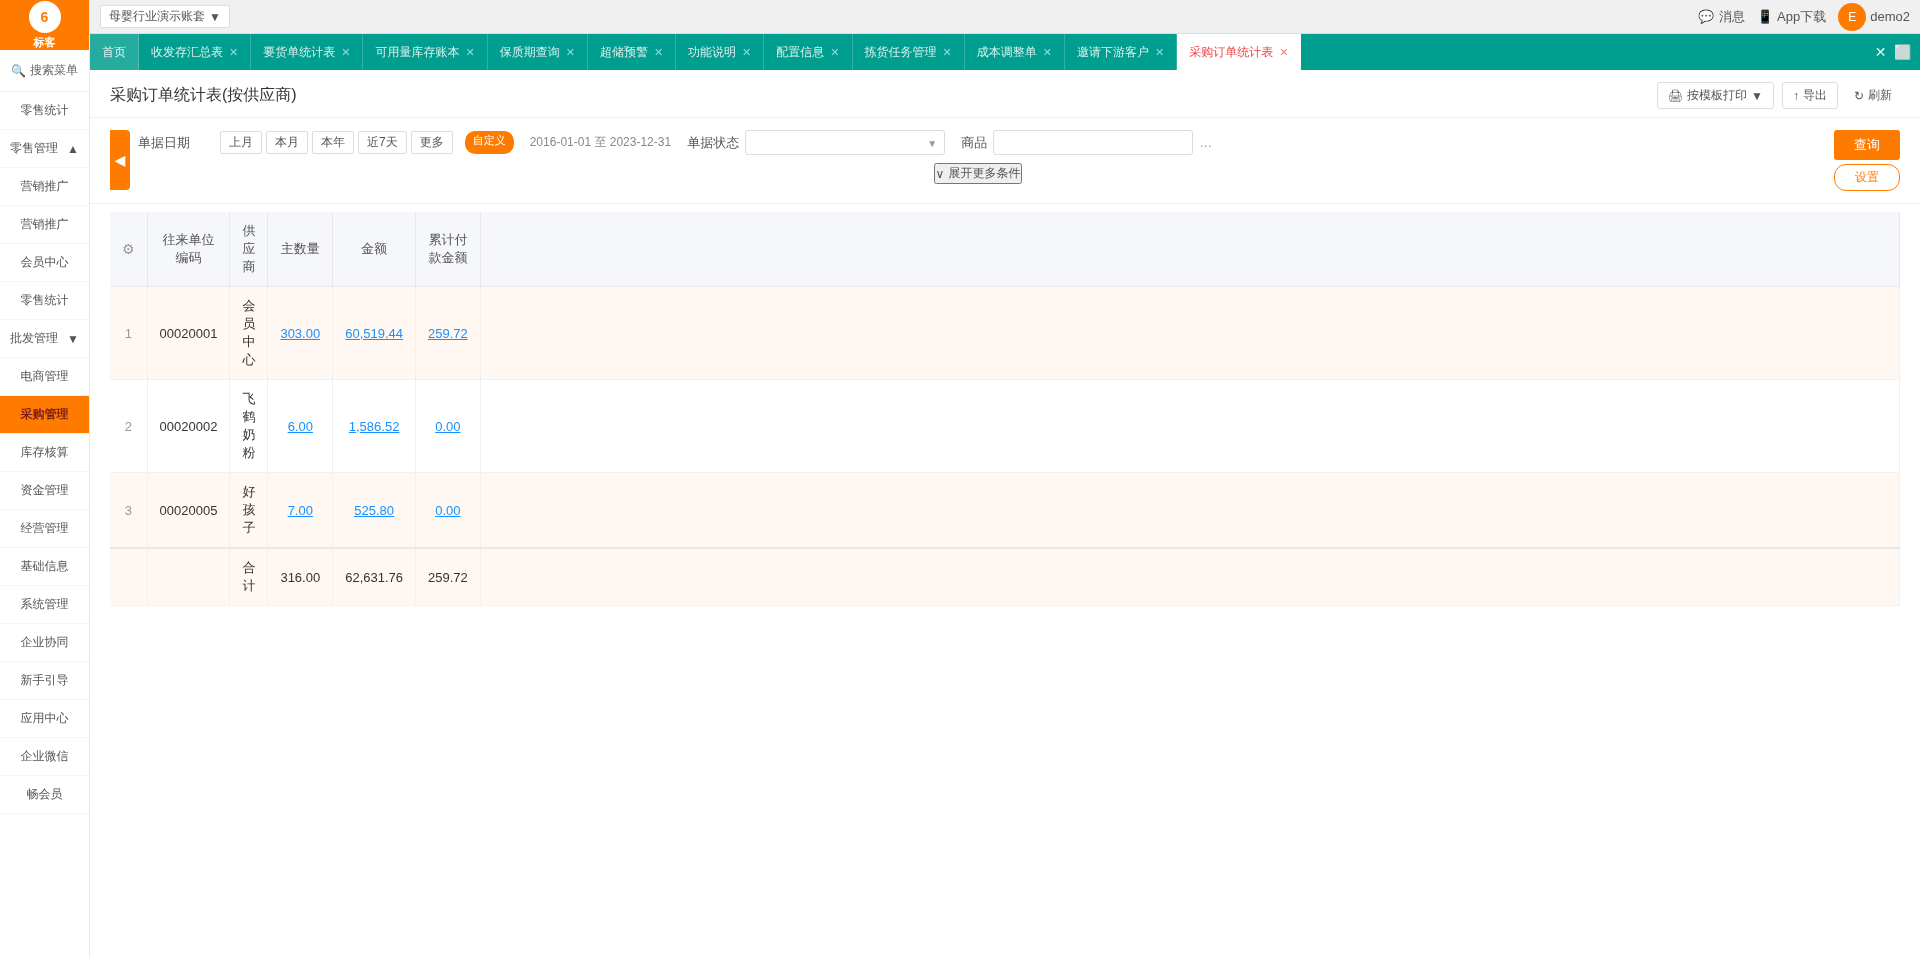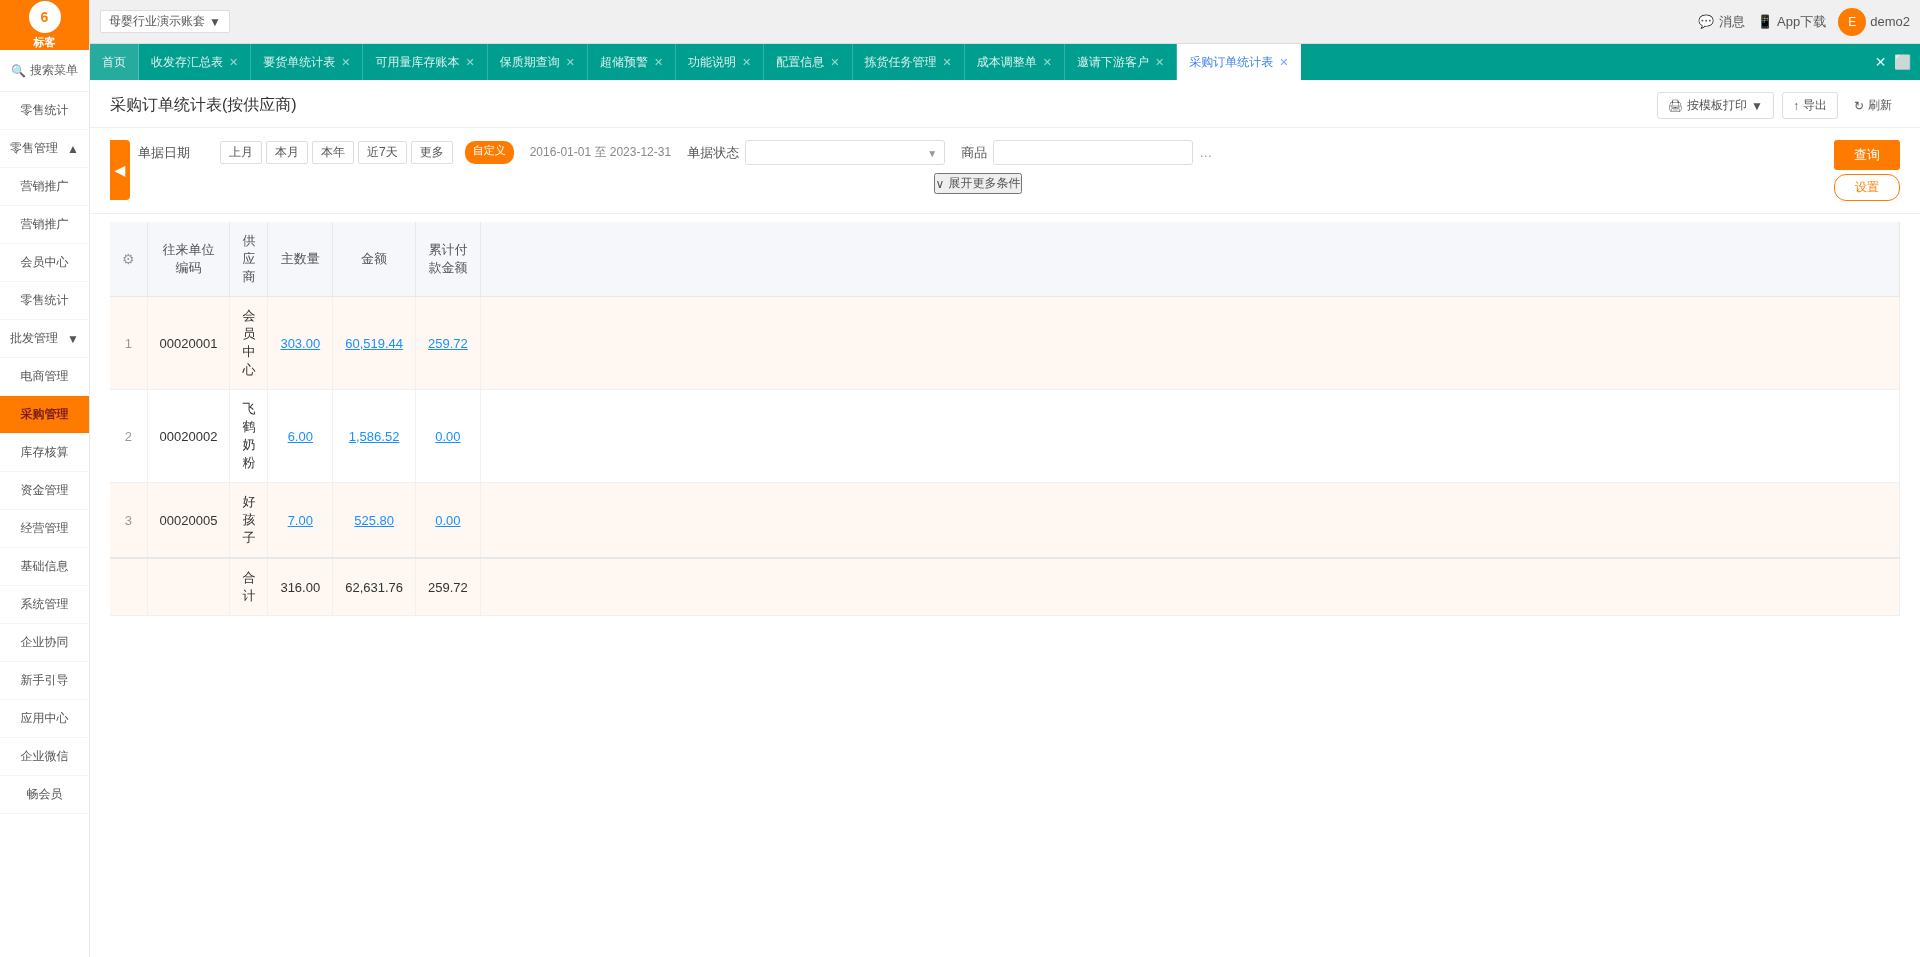--- a/index.html
+++ b/index.html
@@ -14,27 +14,27 @@
     .sidebar-search-btn { width: 100%; background: none; border: none; color: #666; font-size: 12px; cursor: pointer; padding: 4px; display: flex; align-items: center; justify-content: center; gap: 4px; }
     .sidebar-nav-item { padding: 10px 6px; text-align: center; color: #555; font-size: 12px; cursor: pointer; border-bottom: 1px solid #f5f5f5; display: flex; align-items: center; justify-content: center; gap: 2px; }
     .sidebar-nav-item.active { background: #ff7b00; color: #7f1d1d; font-weight: bold; }
     .sidebar-nav-item.has-arrow { justify-content: space-between; padding: 10px 10px; }
     .sidebar-section { flex: 1; overflow-y: auto; }
 
     
     .main { flex: 1; display: flex; flex-direction: column; overflow: hidden; }
 
     
-    .top-nav { height: 44px; background: #f0f0f0; display: flex; align-items: center; padding: 0 10px; gap: 4px; border-bottom: 1px solid #ddd; }
+    .top-nav { height: 34px; background: #f0f0f0; display: flex; align-items: center; padding: 0 10px; gap: 4px; border-bottom: 1px solid #ddd; }
     .workspace-selector { display: flex; align-items: center; gap: 4px; font-size: 12px; color: #555; cursor: pointer; padding: 2px 8px; background: #fff; border: 1px solid #ddd; border-radius: 2px; }
 
     
     .tab-bar { height: 36px; background: #009e8e; display: flex; align-items: stretch; overflow: hidden; }
     .tab-item { display: flex; align-items: center; padding: 0 12px; color: rgba(255,255,255,0.85); font-size: 12px; cursor: pointer; white-space: nowrap; border-right: 1px solid rgba(255,255,255,0.2); gap: 4px; }
-    .tab-item.active { background: #fff; color: #3b82f6; font-weight: 500; }
+    .tab-item.active { background: #fff; color: #ef4444; font-weight: 500; }
     .tab-item.home { background: rgba(255,255,255,0.15); }
     .tab-close { font-size: 11px; opacity: 0.7; margin-left: 2px; }
     .tab-bar-right { margin-left: auto; display: flex; align-items: center; padding: 0 8px; gap: 8px; }
     .tab-bar-btn { color: rgba(255,255,255,0.9); cursor: pointer; font-size: 14px; }
     .header-action { display: flex; align-items: center; gap: 4px; font-size: 13px; color: #555; cursor: pointer; }
     .avatar { width: 28px; height: 28px; border-radius: 50%; background: #ff7b00; display: flex; align-items: center; justify-content: center; color: #fff; font-size: 12px; }
 
     
     .page-content { flex: 1; background: #f5f7fa; overflow: auto; padding: 0; }
     .page-inner { background: #fff; margin: 0; min-height: 100%; }

